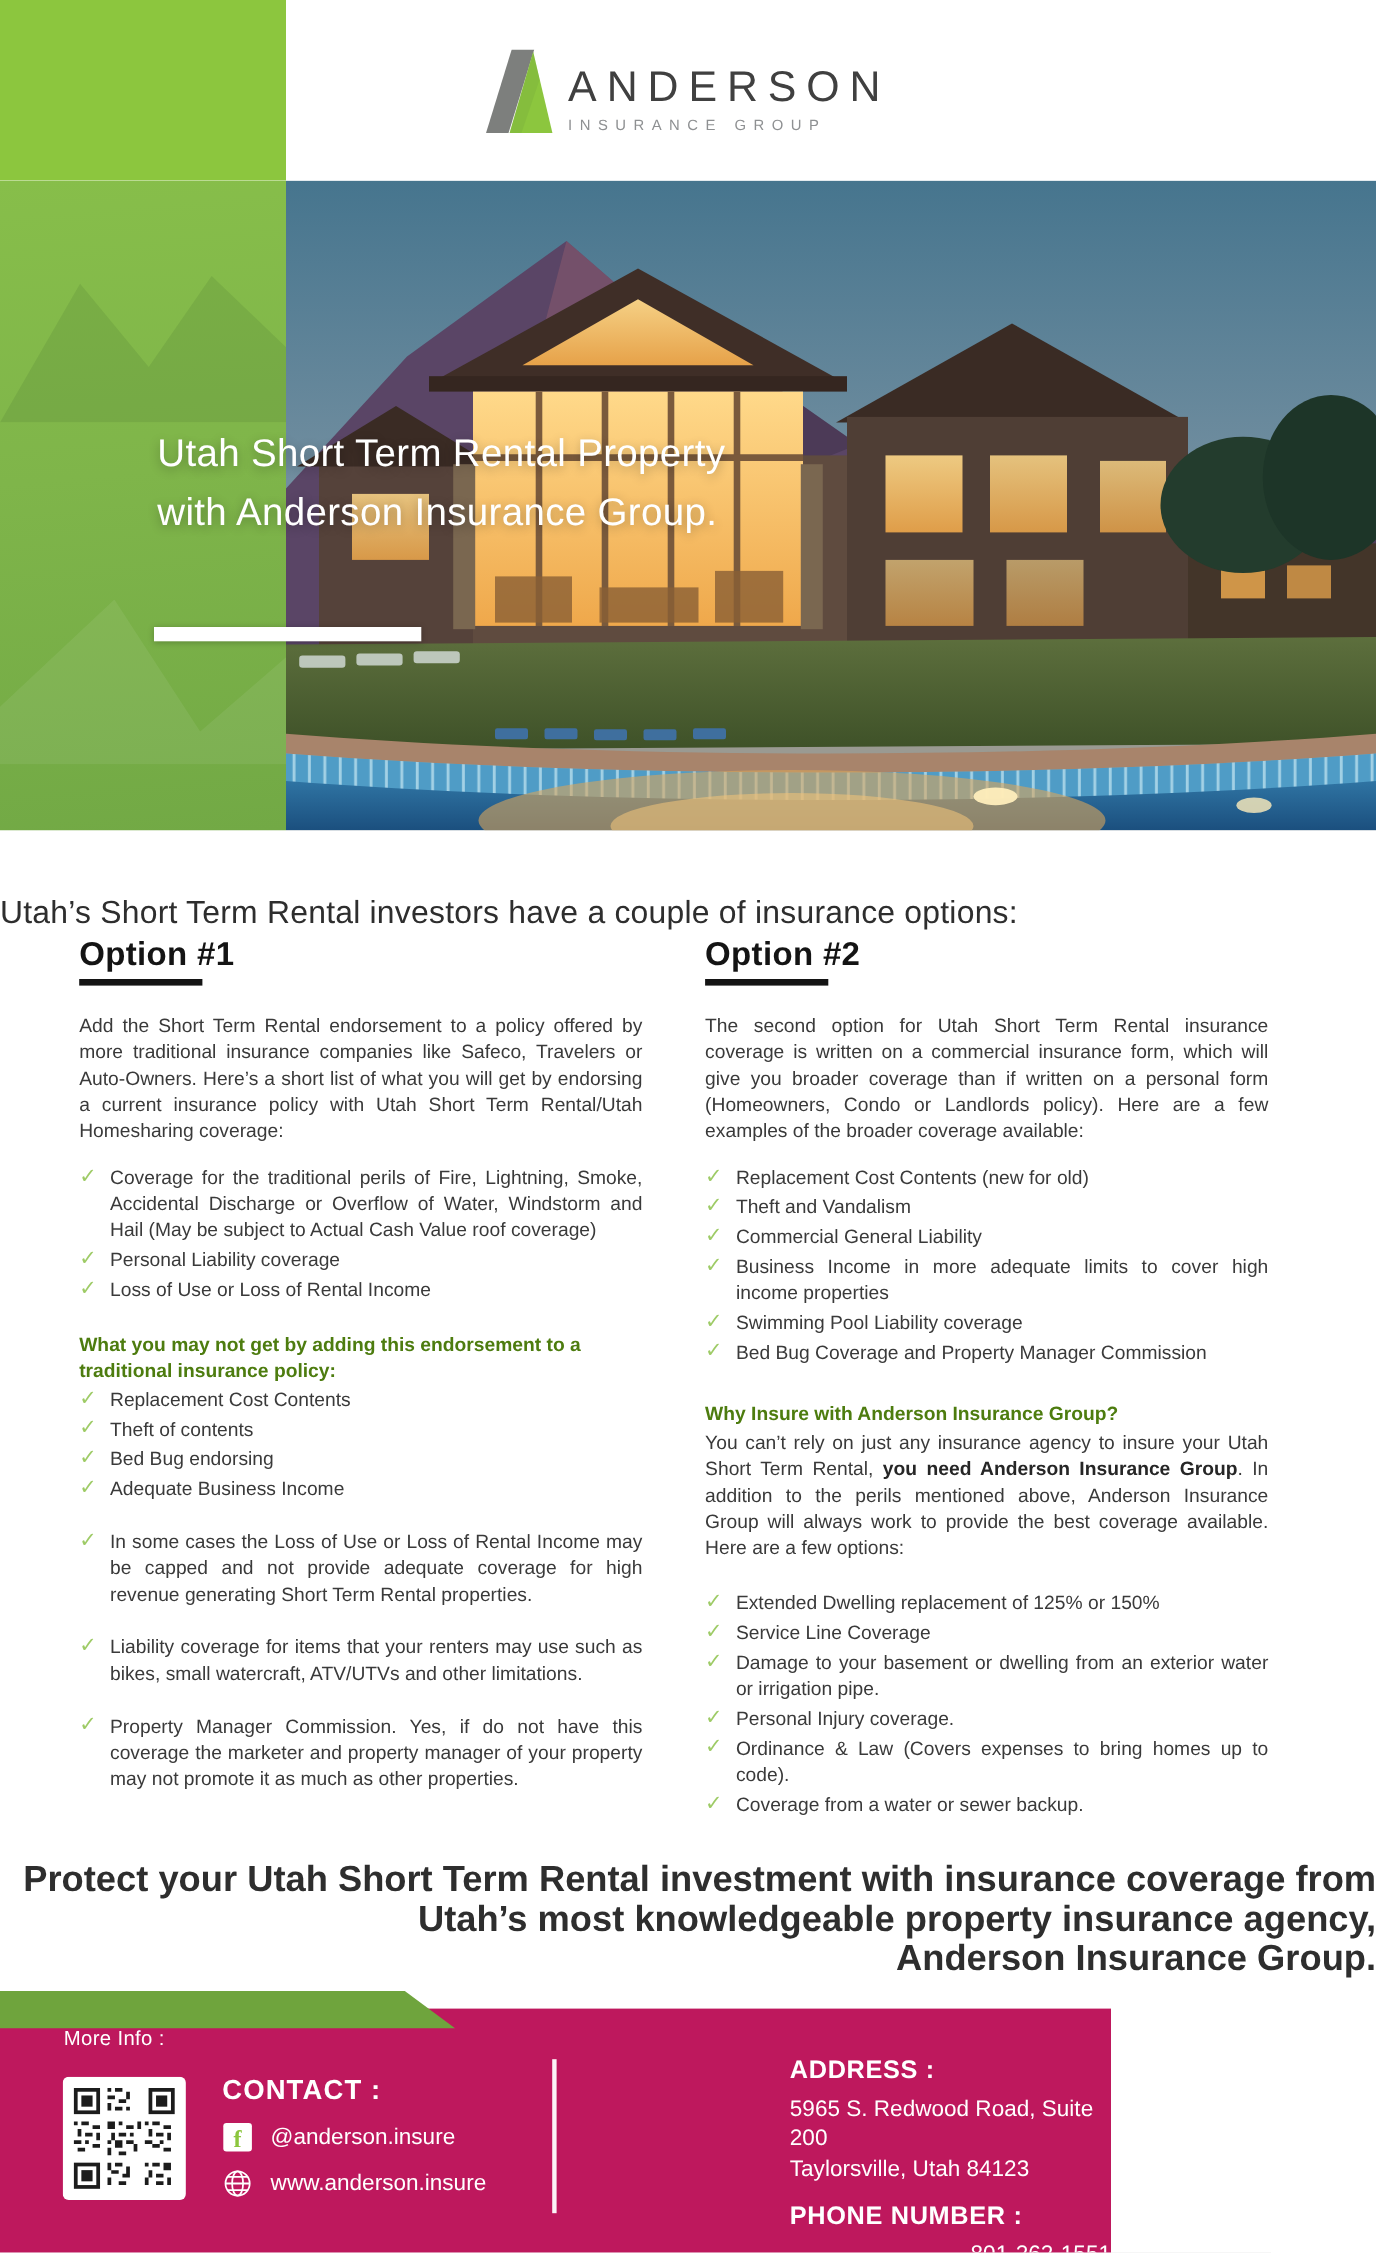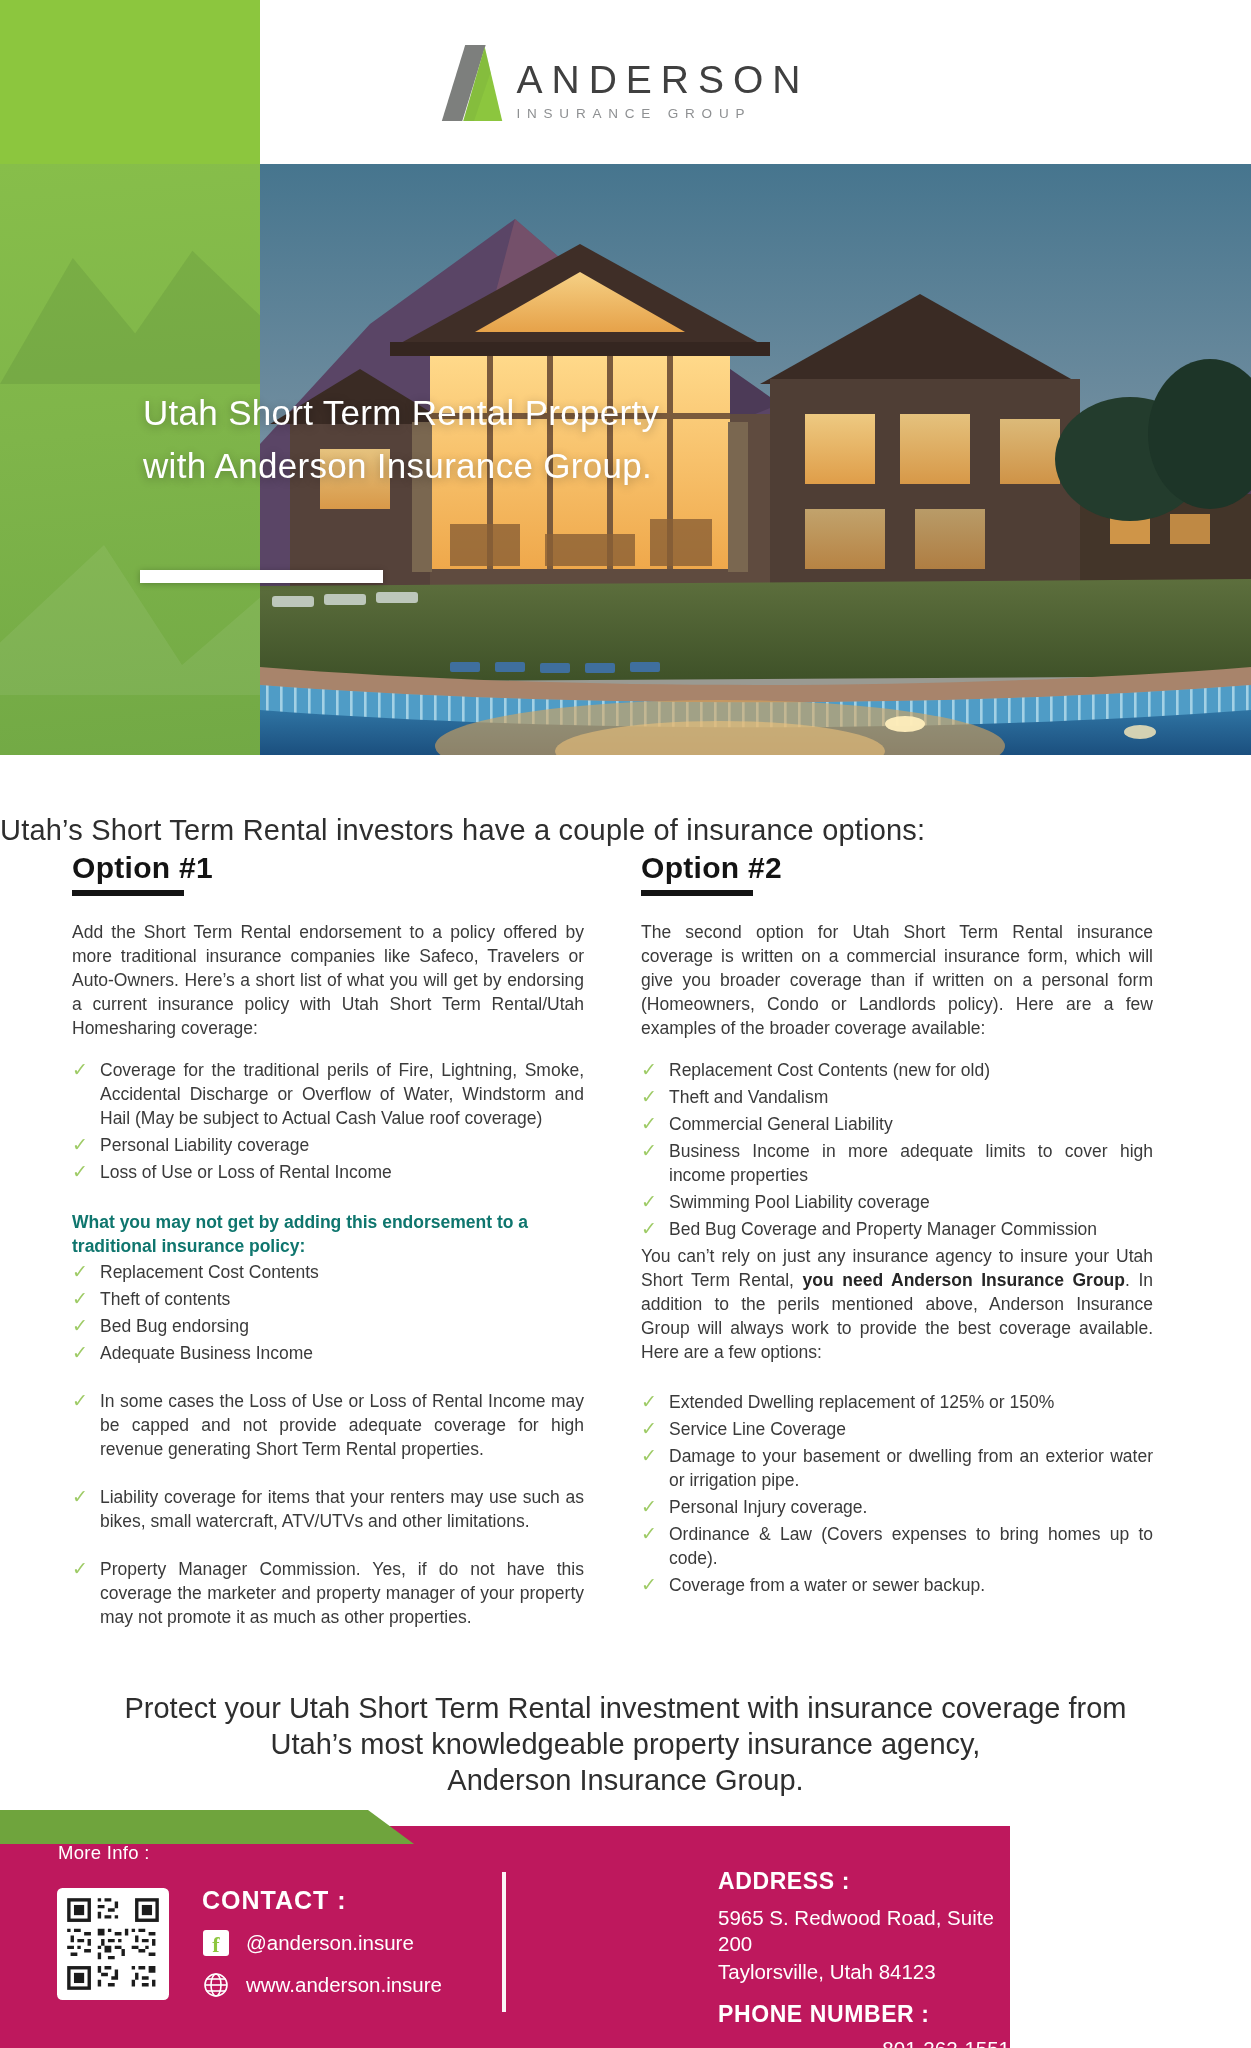--- a/index.html
+++ b/index.html
@@ -39,32 +39,32 @@
   .intro { position:absolute; left:0; top:814px; width:100%; text-align:left;
     font-size:29px; color:#2e2e2e; letter-spacing:.2px; }
 
   
   .columns { position:absolute; left:72px; top:856px; width:1095px; display:flex; gap:57px;
     font-size:17.5px; line-height:24px; }
   .col { flex:0 0 512px; width:512px; }
   .opt-title { font-size:30px; font-weight:700; color:#141414; letter-spacing:.3px; }
   .opt-underline { width:112px; height:6px; background:#141414; margin:10px 0 24px 0; }
   .para { text-align:justify; margin-bottom:18px; }
-  .green-head { color:#0f766e; font-weight:700; margin-top:26px; margin-bottom:2px; text-align:left; }
+  .green-head { color:#4d7c0f; font-weight:700; margin-top:26px; margin-bottom:2px; text-align:left; }
   ul.checks { list-style:none; margin-top:16px; }
   ul.checks.tight { margin-top:2px; }
   ul.checks li { display:flex; margin-bottom:3px; }
   ul.checks li.spaced { margin-top:24px; }
   .check { flex:0 0 28px; color:#9ECB66; font-size:19px; line-height:24px; }
   .btxt { flex:1; text-align:justify; }
   .bold-inline { font-weight:700; color:#262626; }
 
   
-  .closing { position:absolute; left:0; top:1690px; width:100%; text-align:center;
-    font-size:29px; line-height:36px; color:#2e2e2e; }
+  .closing { position:absolute; left:0; top:1690px; width:100%; text-align:right;
+    font-size:33px; line-height:36px; color:#2e2e2e;font-weight:bold; }
 
   
   .footer-band { position:absolute; left:0; top:1826px; width:1010px; height:222px; background:#be185d; color:#fff; }
   .footer-strip { position:absolute; left:0; top:1810px; width:430px; height:34px; }
   .more-info { position:absolute; left:58px; top:16px; font-size:18.5px; letter-spacing:.3px; }
   .qr-box { position:absolute; left:57px; top:62px; width:112px; height:112px; }
   .contact-block { position:absolute; left:202px; top:60px; }
   .contact-title { font-size:25px; font-weight:700; letter-spacing:1px; }
   .contact-row { display:flex; align-items:center; gap:16px; margin-top:14px; }
   .contact-row .ci { width:28px; height:28px; flex:0 0 auto; display:flex; align-items:center; justify-content:center; }
@@ -266,20 +266,21 @@
           </li>
         <li>
             <span class="check">✓</span>
             <span class="btxt">Swimming Pool Liability coverage</span>
           </li>
         <li>
             <span class="check">✓</span>
             <span class="btxt">Bed Bug Coverage and Property Manager Commission</span>
           </li>
       </ul>
+      <div class="green-head" style="margin-top:32px;">Why Insure with Anderson Insurance Group?</div>
       <p class="para" style="margin-top:2px;"><span>You can’t rely on just any insurance agency to insure your Utah Short Term Rental, </span><span class="bold-inline">you need Anderson Insurance Group</span><span>. In addition to the perils mentioned above, Anderson Insurance Group will always work to provide the best coverage available. Here are a few options:</span></p>
       <ul class="checks" style="margin-top:26px;">
         <li>
             <span class="check">✓</span>
             <span class="btxt">Extended Dwelling replacement of 125% or 150%</span>
           </li>
         <li>
             <span class="check">✓</span>
             <span class="btxt">Service Line Coverage</span>
           </li>

